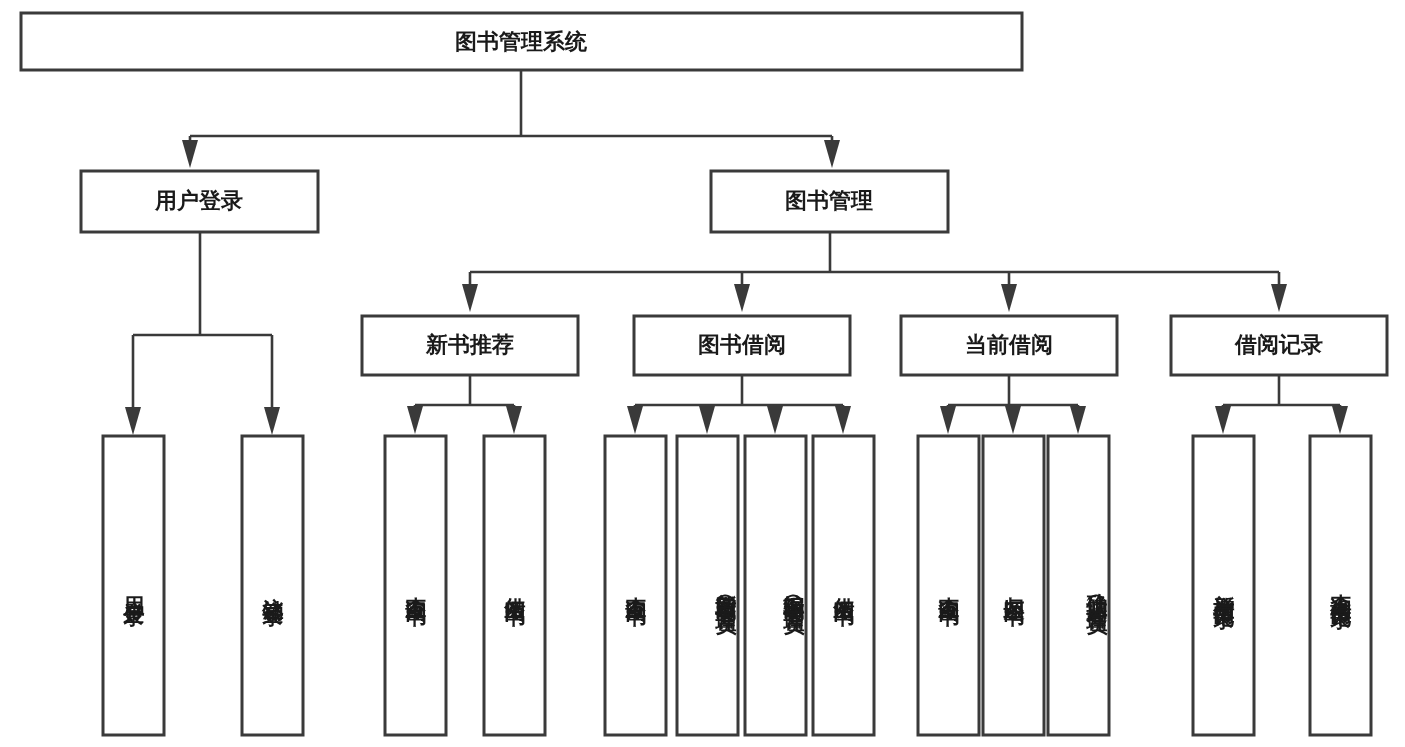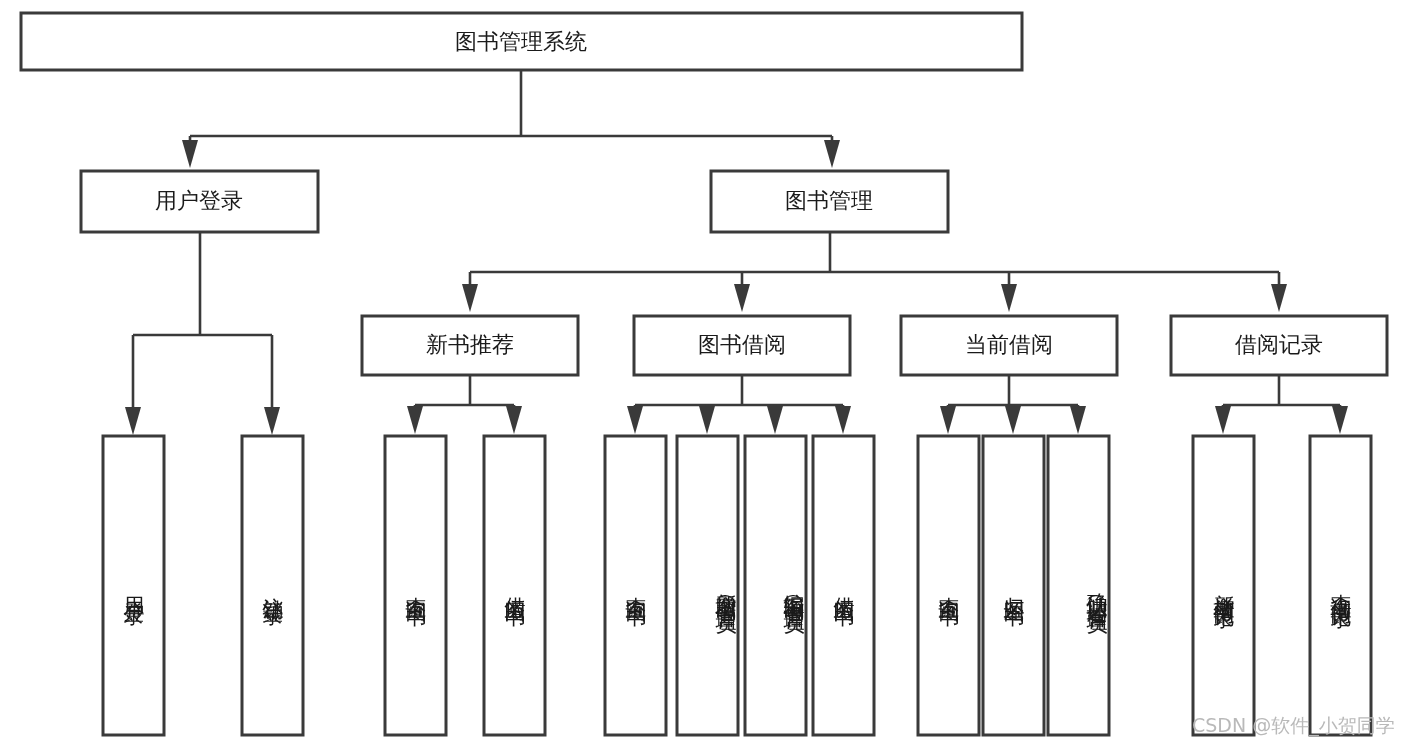--- a/index.html
+++ b/index.html
@@ -11,20 +11,21 @@
     width: 1405px;
     height: 747px;
     font-family: "DejaVu Sans", "Liberation Sans", sans-serif;
     overflow: hidden;
   }
   #diagram-root {
     position: relative;
     width: 1405px;
     height: 747px;
     background: #ffffff;
+    font-weight: bold;
   }
   svg#tree-svg {
     position: absolute;
     left: 0;
     top: 0;
     width: 1405px;
     height: 747px;
   }
   .node-box {
     fill: #ffffff;
@@ -201,15 +202,14 @@
   <div class="node-label-v" style="left:745px; top:436px; width:61px; height:299px; align-items:flex-start; padding-top:8px; box-sizing:border-box;">编辑图书（管理员）</div>
   <div class="node-label-v" style="left:813px; top:436px; width:61px; height:299px;">借阅图书</div>
 
   <div class="node-label-v" style="left:918px; top:436px; width:61px; height:299px;">查询图书</div>
   <div class="node-label-v" style="left:983px; top:436px; width:61px; height:299px;">归还图书</div>
   <div class="node-label-v" style="left:1048px; top:436px; width:61px; height:299px; align-items:flex-start; padding-top:8px; box-sizing:border-box;">确认归还（管理员）</div>
 
   <div class="node-label-v" style="left:1193px; top:436px; width:61px; height:299px;">新增借阅记录</div>
   <div class="node-label-v" style="left:1310px; top:436px; width:61px; height:299px;">查询借阅记录</div>
 
-  <div class="watermark" style="left:1192px; top:713px;">CSDN @软件_小贺同学</div>
 
 </div>
 
 </body></html>

